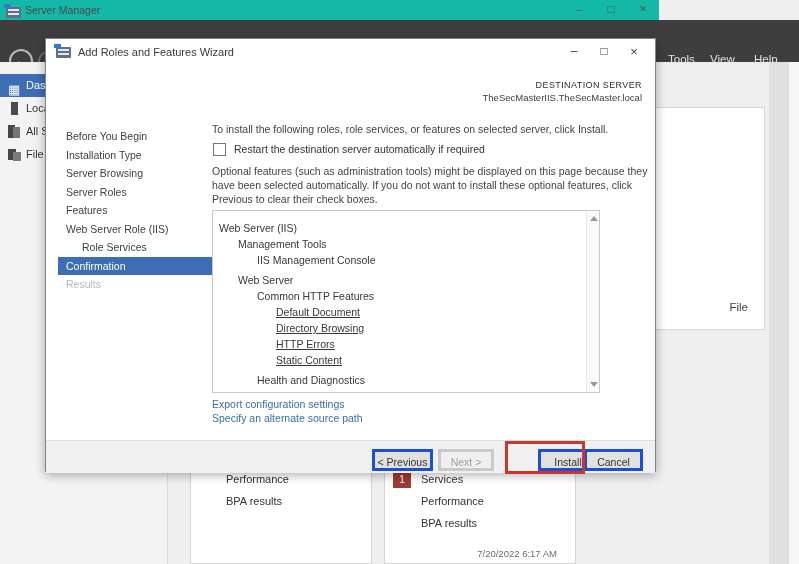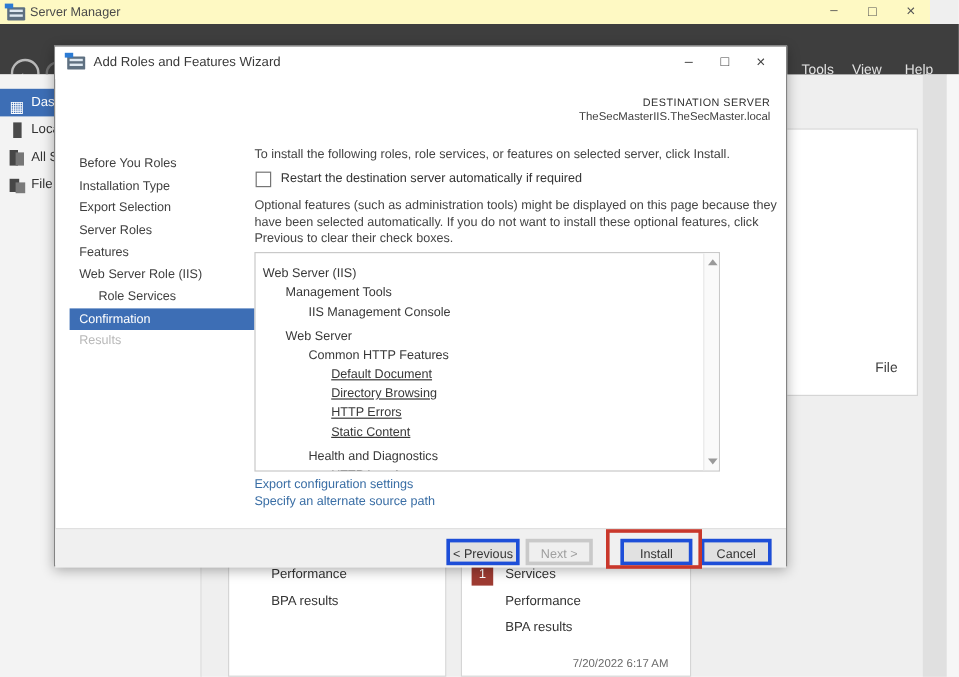--- a/index.html
+++ b/index.html
@@ -1,21 +1,21 @@
 <!DOCTYPE html>
 <html><head>
 <meta charset="utf-8">
 <style>
   * { box-sizing: border-box; margin: 0; padding: 0; }
   html,body { width: 799px; height: 564px; }
   body { font-family: "Liberation Sans", sans-serif; overflow: hidden; background:#efefef; }
   .screen { position: relative; width: 799px; height: 564px; }
 
   
-  .titlebar { position:absolute; left:0; top:0; width:775px; height:20px; background:#fef9c3; }
+  .titlebar { position:absolute; left:0; top:0; width:659px; height:20px; background:#14b8a6; }
   .app-icon { position:absolute; left:6px; top:4px; }
   .app-title { position:absolute; left:25px; top:4px; font-size:10.5px; color:#4a4a4a; }
   .win-ctrls { position:absolute; right:0; top:0; height:20px; display:flex; }
   .win-ctrl { width:32px; height:20px; text-align:center; line-height:18px; color:#555; font-size:11px; }
   .glyph-min::before { content:"\2013"; }
   .glyph-max::before { content:"\25A1"; font-size:12px; }
   .glyph-close::before { content:"\00D7"; font-size:13px; }
 
   .navbar { position:absolute; left:0; top:20px; width:799px; height:42px; background:#3e3e3e; }
   .nav-circle { position:absolute; border-radius:50%; text-align:center; }
@@ -97,21 +97,21 @@
   .sbar-up { top:5px; border-left:4px solid transparent; border-right:4px solid transparent; border-bottom:5px solid #9a9a9a; }
   .sbar-down { bottom:5px; border-left:4px solid transparent; border-right:4px solid transparent; border-top:5px solid #9a9a9a; }
 
   .wiz-link { position:absolute; left:166px; font-size:10.5px; color:#3a6ea5; white-space:nowrap; }
   .link-0 { top:359px; } .link-1 { top:373px; }
 
   .dlg-footer { position:absolute; left:0; top:401px; width:100%; height:33px; background:#f0f0f0; border-top:1px solid #e0e0e0; }
   .btn { position:absolute; top:410px; height:22px; background:#e1e1e1; border:3px solid #1d4ed8; font-size:10.5px; color:#333; text-align:center; line-height:20px; font-family:"Liberation Sans", sans-serif; }
   .btn-prev { left:326px; width:61px; }
   .btn-next { left:392px; width:56px; background:#efefef; border-color:#c9c9c9; color:#9f9f9f; }
-  .btn-install { left:471px; width:60px; }
+  .btn-install { left:492px; width:60px; }
   .btn-cancel { left:538px; width:59px; }
 
   .annotation { position:absolute; left:505px; top:441px; width:80px; height:33px; border:3px solid #c9372b; z-index:30; pointer-events:none; }
 </style>
 </head>
 <body>
 
 <div class="screen">
 
   <div class="titlebar">
@@ -185,23 +185,23 @@
         <span class="dlg-ctrl glyph-close"></span>
       </div>
     </div>
 
     <div class="dest">
       <div class="dest-label">DESTINATION SERVER</div>
       <div class="dest-server">TheSecMasterIIS.TheSecMaster.local</div>
     </div>
 
     <div class="wiz-nav">
-      <div class="wiz-nav-item">Before You Roles</div>
+      <div class="wiz-nav-item">Before You Begin</div>
       <div class="wiz-nav-item">Installation Type</div>
-      <div class="wiz-nav-item">Export Selection</div>
+      <div class="wiz-nav-item">Server Browsing</div>
       <div class="wiz-nav-item">Server Roles</div>
       <div class="wiz-nav-item">Features</div>
       <div class="wiz-nav-item">Web Server Role (IIS)</div>
       <div class="wiz-nav-item ind">Role Services</div>
       <div class="wiz-nav-item sel">Confirmation</div>
       <div class="wiz-nav-item dis">Results</div>
     </div>
 
     <div class="wiz-intro">To install the following roles, role services, or features on selected server, click Install.</div>
     <span class="chk"></span>

